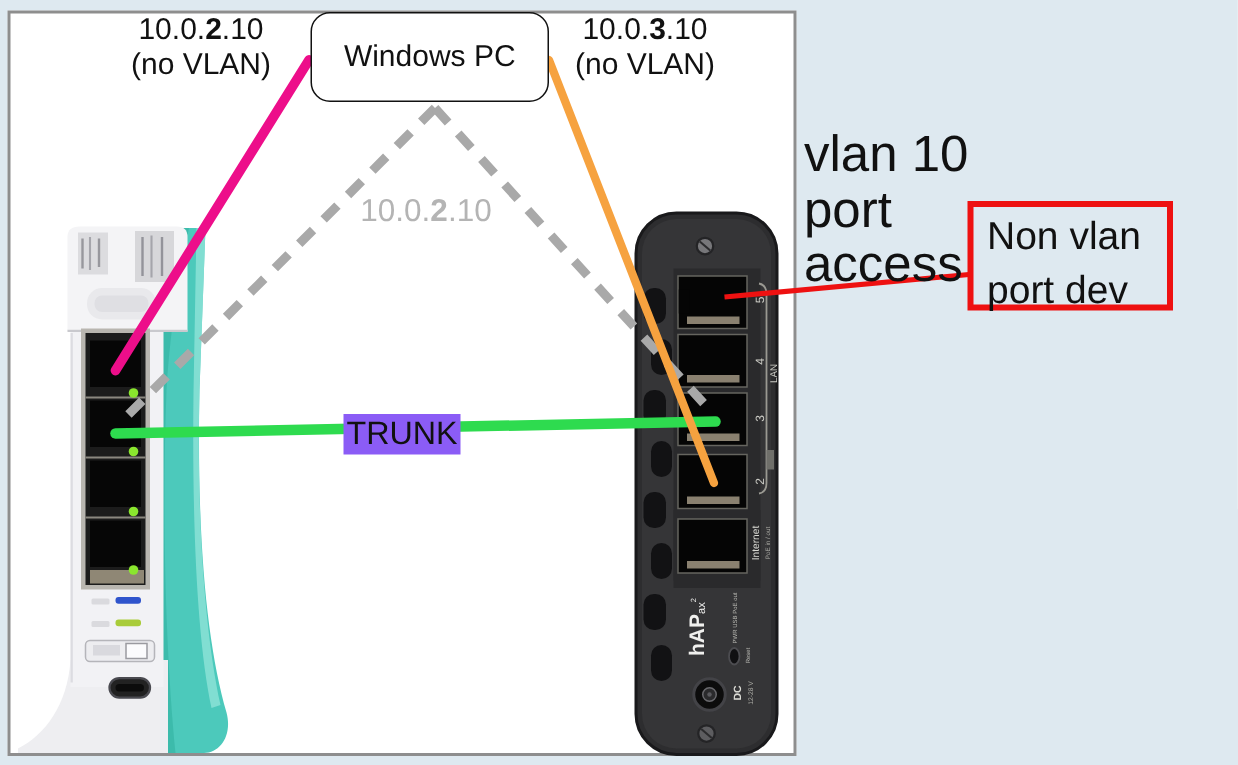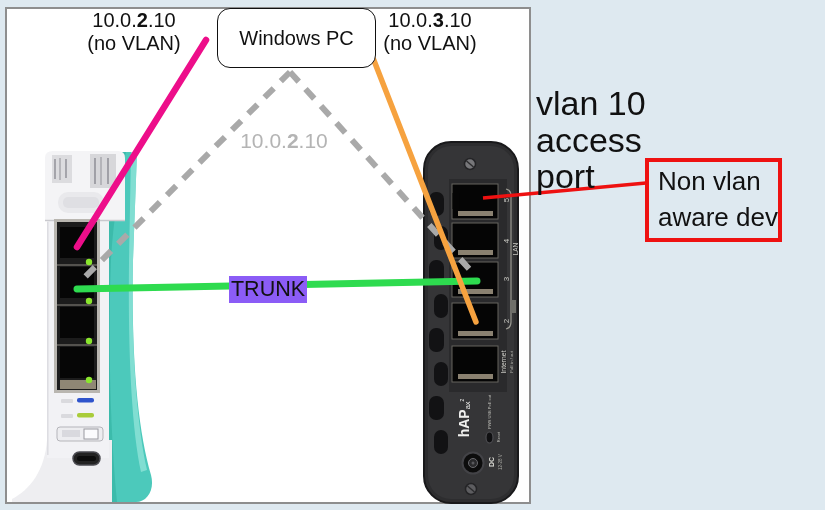--- a/index.html
+++ b/index.html
@@ -8,28 +8,28 @@
   #diagram-box{position:absolute;left:5px;top:7px;width:526px;height:497px;
                background:#ffffff;border:2px solid #8e8e8e;box-sizing:border-box;z-index:0;}
   svg{position:absolute;}
   .dev{z-index:1;}
   #links{left:0;top:0;z-index:2;pointer-events:none;}
   .lbl{position:absolute;z-index:3;}
   .ip-label{width:130px;text-align:center;font-size:20px;line-height:23px;}
   .ip-label .oct{font-weight:bold;}
   #tagged-label{width:142px;text-align:center;font-size:21px;line-height:25px;color:#b4b4b4;}
   #tagged-label .oct{font-weight:bold;color:#b4b4b4;}
-  #pc-box{left:217px;top:8px;width:159px;height:60px;background:#fff;border:1.5px solid #111;
+  #pc-box{left:207px;top:8px;width:159px;height:60px;background:#fff;border:1.5px solid #111;
           border-radius:13px;display:flex;align-items:center;justify-content:center;
           font-size:20px;box-sizing:border-box;}
   #trunk-label{left:229px;top:276px;width:78px;text-align:center;font-size:21.5px;
                background:#8b5cf6;padding:1px 0;}
   #access-label{left:536px;top:85px;font-size:34px;line-height:36.5px;}
-  #callout-box{left:645px;top:134px;width:137px;height:84px;border:4px solid #ee1111;
-               box-sizing:border-box;padding:1px 0 0 9px;font-size:26px;line-height:36px;margin-top:24px;}
+  #callout-box{left:645px;top:134px;width:137px;height:73px;border:4px solid #ee1111;
+               box-sizing:border-box;padding:1px 0 0 9px;font-size:26px;line-height:36px;}
 </style>
 </head>
 <body>
 
 <div id="stage">
 
   <div id="diagram-box"></div>
 
   <svg class="dev" style="left:0;top:140px" width="170" height="368" viewBox="0 140 170 368">
 
@@ -202,22 +202,22 @@
   </div>
 
   <div id="tagged-label" class="lbl" style="left:213px;top:128px">
     <div><span>10.0.</span><span class="oct">2</span><span>.10</span></div>
   </div>
 
   <div id="trunk-label" class="lbl">TRUNK</div>
 
   <div id="access-label" class="lbl">
     <div>vlan 10</div>
+    <div>port</div>
     <div>access</div>
-    <div>port</div>
   </div>
 
   <div id="callout-box" class="lbl">
     <div>Non vlan</div>
-    <div>aware dev</div>
+    <div>port dev</div>
   </div>
 
 </div>
 
 </body></html>

